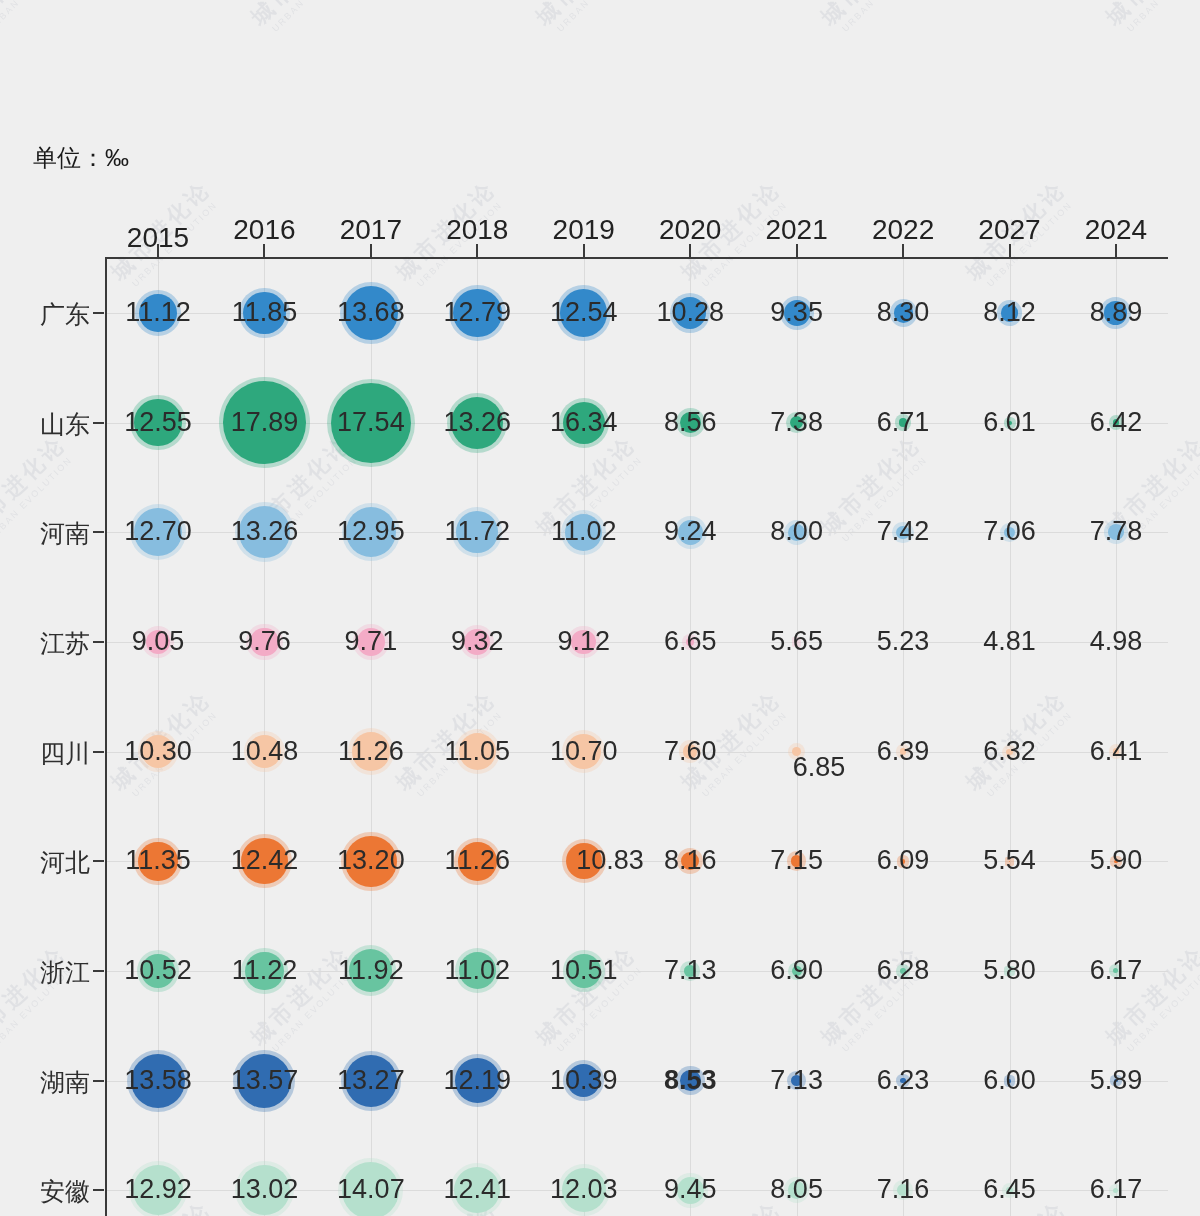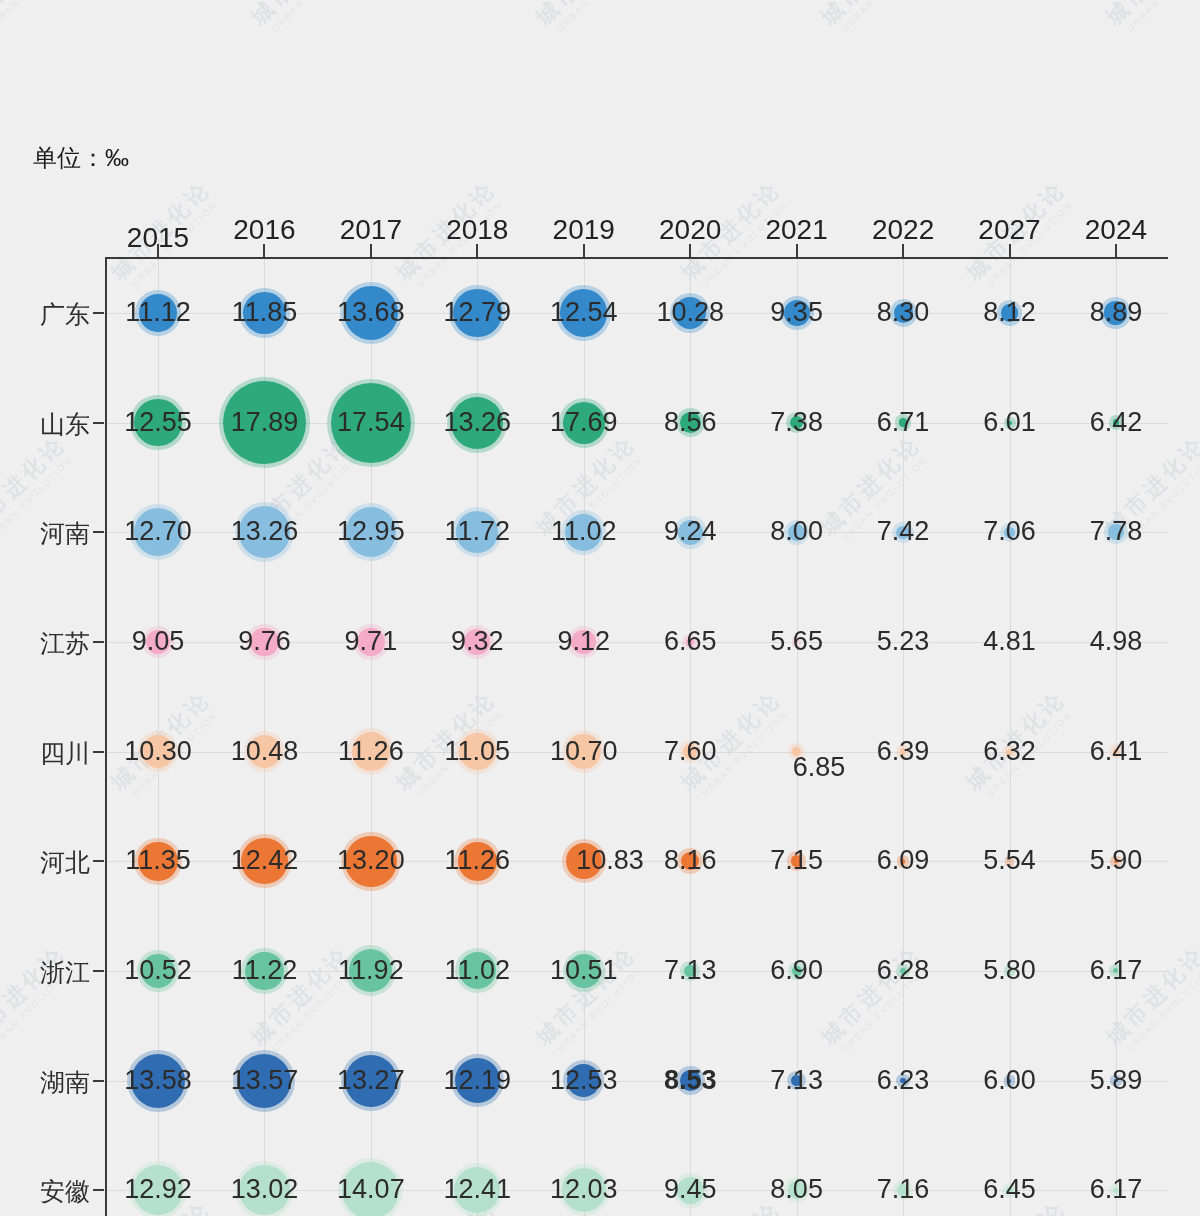--- a/index.html
+++ b/index.html
@@ -222,21 +222,21 @@
       <div class="row-label" style="left: 10px; top: 407.65px;">山东</div>
       <div class="bubble" title="山东 2015: 12.55‰" style="left: 134.405px; top: 399.055px; width: 47.19px; height: 47.19px; background: rgb(46, 168, 125); box-shadow: rgba(46, 168, 125, 0.3) 0px 0px 0px 4px;"></div>
       <div class="cell-value" style="left: 98px; top: 406.65px;">12.55</div>
       <div class="bubble" title="山东 2016: 17.89‰" style="left: 223.223px; top: 381.433px; width: 82.434px; height: 82.434px; background: rgb(46, 168, 125); box-shadow: rgba(46, 168, 125, 0.3) 0px 0px 0px 4px;"></div>
       <div class="cell-value" style="left: 204.44px; top: 406.65px;">17.89</div>
       <div class="bubble" title="山东 2017: 17.54‰" style="left: 330.818px; top: 382.588px; width: 80.124px; height: 80.124px; background: rgb(46, 168, 125); box-shadow: rgba(46, 168, 125, 0.3) 0px 0px 0px 4px;"></div>
       <div class="cell-value" style="left: 310.88px; top: 406.65px;">17.54</div>
       <div class="bubble" title="山东 2018: 13.26‰" style="left: 451.382px; top: 396.712px; width: 51.876px; height: 51.876px; background: rgb(46, 168, 125); box-shadow: rgba(46, 168, 125, 0.3) 0px 0px 0px 4px;"></div>
       <div class="cell-value" style="left: 417.32px; top: 406.65px;">13.26</div>
       <div class="bubble" title="山东 2019: 11.77‰" style="left: 562.739px; top: 401.629px; width: 42.042px; height: 42.042px; background: rgb(46, 168, 125); box-shadow: rgba(46, 168, 125, 0.3) 0px 0px 0px 4px;"></div>
-      <div class="cell-value" style="left: 523.76px; top: 406.65px;">17.69</div>
+      <div class="cell-value" style="left: 523.76px; top: 406.65px;">16.34</div>
       <div class="bubble" title="山东 2020: 8.56‰" style="left: 679.772px; top: 412.222px; width: 20.856px; height: 20.856px; background: rgb(46, 168, 125); box-shadow: rgba(46, 168, 125, 0.3) 0px 0px 0px 4px;"></div>
       <div class="cell-value" style="left: 630.2px; top: 406.65px;">8.56</div>
       <div class="bubble" title="山东 2021: 7.38‰" style="left: 790.106px; top: 416.116px; width: 13.068px; height: 13.068px; background: rgb(46, 168, 125); box-shadow: rgba(46, 168, 125, 0.3) 0px 0px 0px 4px;"></div>
       <div class="cell-value" style="left: 736.64px; top: 406.65px;">7.38</div>
       <div class="bubble" title="山东 2022: 6.71‰" style="left: 898.757px; top: 418.327px; width: 8.646px; height: 8.646px; background: rgb(46, 168, 125); box-shadow: rgba(46, 168, 125, 0.3) 0px 0px 0px 4px;"></div>
       <div class="cell-value" style="left: 843.08px; top: 406.65px;">6.71</div>
       <div class="bubble" title="山东 2023: 6.01‰" style="left: 1007.51px; top: 420.637px; width: 4.026px; height: 4.026px; background: rgb(46, 168, 125); box-shadow: rgba(46, 168, 125, 0.3) 0px 0px 0px 4px;"></div>
       <div class="cell-value" style="left: 949.52px; top: 406.65px;">6.01</div>
       <div class="bubble" title="山东 2024: 6.42‰" style="left: 1112.59px; top: 419.284px; width: 6.732px; height: 6.732px; background: rgb(46, 168, 125); box-shadow: rgba(46, 168, 125, 0.3) 0px 0px 0px 4px;"></div>
       <div class="cell-value" style="left: 1055.96px; top: 406.65px;">6.42</div>
@@ -357,21 +357,21 @@
       <div class="row-label" style="left: 10px; top: 1065.55px;">湖南</div>
       <div class="bubble" title="湖南 2015: 13.58‰" style="left: 131.006px; top: 1053.56px; width: 53.988px; height: 53.988px; background: rgb(48, 108, 177); box-shadow: rgba(48, 108, 177, 0.3) 0px 0px 0px 4px;"></div>
       <div class="cell-value" style="left: 98px; top: 1064.55px;">13.58</div>
       <div class="bubble" title="湖南 2016: 13.57‰" style="left: 237.479px; top: 1053.59px; width: 53.922px; height: 53.922px; background: rgb(48, 108, 177); box-shadow: rgba(48, 108, 177, 0.3) 0px 0px 0px 4px;"></div>
       <div class="cell-value" style="left: 204.44px; top: 1064.55px;">13.57</div>
       <div class="bubble" title="湖南 2017: 13.27‰" style="left: 344.909px; top: 1054.58px; width: 51.942px; height: 51.942px; background: rgb(48, 108, 177); box-shadow: rgba(48, 108, 177, 0.3) 0px 0px 0px 4px;"></div>
       <div class="cell-value" style="left: 310.88px; top: 1064.55px;">13.27</div>
       <div class="bubble" title="湖南 2018: 12.19‰" style="left: 454.913px; top: 1058.14px; width: 44.814px; height: 44.814px; background: rgb(48, 108, 177); box-shadow: rgba(48, 108, 177, 0.3) 0px 0px 0px 4px;"></div>
       <div class="cell-value" style="left: 417.32px; top: 1064.55px;">12.19</div>
       <div class="bubble" title="湖南 2019: 10.39‰" style="left: 567.293px; top: 1064.08px; width: 32.934px; height: 32.934px; background: rgb(48, 108, 177); box-shadow: rgba(48, 108, 177, 0.3) 0px 0px 0px 4px;"></div>
-      <div class="cell-value" style="left: 523.76px; top: 1064.55px;">12.53</div>
+      <div class="cell-value" style="left: 523.76px; top: 1064.55px;">10.39</div>
       <div class="bubble" title="湖南 2020: 8.53‰" style="left: 679.871px; top: 1070.22px; width: 20.658px; height: 20.658px; background: rgb(48, 108, 177); box-shadow: rgba(48, 108, 177, 0.3) 0px 0px 0px 4px;"></div>
       <div class="cell-value" style="left: 630.2px; top: 1064.55px; font-weight: bold;">8.53</div>
       <div class="bubble" title="湖南 2021: 7.13‰" style="left: 790.931px; top: 1074.84px; width: 11.418px; height: 11.418px; background: rgb(48, 108, 177); box-shadow: rgba(48, 108, 177, 0.3) 0px 0px 0px 4px;"></div>
       <div class="cell-value" style="left: 736.64px; top: 1064.55px;">7.13</div>
       <div class="bubble" title="湖南 2022: 6.23‰" style="left: 900.341px; top: 1077.81px; width: 5.478px; height: 5.478px; background: rgb(48, 108, 177); box-shadow: rgba(48, 108, 177, 0.3) 0px 0px 0px 4px;"></div>
       <div class="cell-value" style="left: 843.08px; top: 1064.55px;">6.23</div>
       <div class="bubble" title="湖南 2023: 6.00‰" style="left: 1007.54px; top: 1078.57px; width: 3.96px; height: 3.96px; background: rgb(48, 108, 177); box-shadow: rgba(48, 108, 177, 0.3) 0px 0px 0px 4px;"></div>
       <div class="cell-value" style="left: 949.52px; top: 1064.55px;">6.00</div>
       <div class="bubble" title="湖南 2024: 5.89‰" style="left: 1114.34px; top: 1078.93px; width: 3.234px; height: 3.234px; background: rgb(48, 108, 177); box-shadow: rgba(48, 108, 177, 0.3) 0px 0px 0px 4px;"></div>
       <div class="cell-value" style="left: 1055.96px; top: 1064.55px;">5.89</div>

